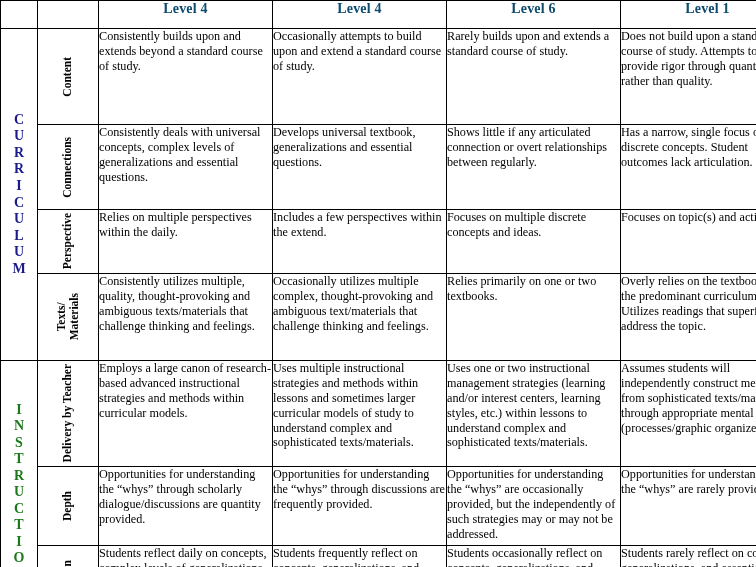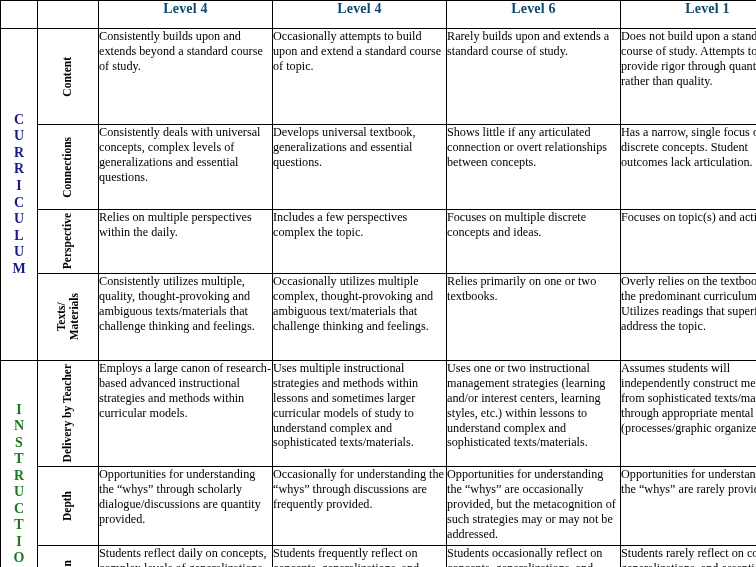--- a/index.html
+++ b/index.html
@@ -144,45 +144,45 @@
           <span>U</span>
           <span>M</span>
         </div>
       </td>
       <td class="rowlabel-cell" style="height:95px">
         <div class="rowlabel-rot">
           <span class="rowlabel-txt">Content</span>
         </div>
       </td>
       <td class="cell-text">Consistently builds upon and extends beyond a standard course of study.</td>
-      <td class="cell-text">Occasionally attempts to build upon and extend a standard course of topic.</td>
+      <td class="cell-text">Occasionally attempts to build upon and extend a standard course of study.</td>
       <td class="cell-text">Rarely builds upon and extends a standard course of study.</td>
       <td class="cell-text">Does not build upon a standard course of study.  Attempts to provide rigor through quantity rather than quality.</td>
     </tr>
 
     <tr>
       <td class="rowlabel-cell" style="height:84px">
         <div class="rowlabel-rot">
           <span class="rowlabel-txt">Connections</span>
         </div>
       </td>
       <td class="cell-text">Consistently deals with universal concepts, complex levels of generalizations and essential questions.</td>
       <td class="cell-text">Develops universal textbook, generalizations and essential questions.</td>
-      <td class="cell-text">Shows little if any articulated connection or overt relationships between concepts.</td>
+      <td class="cell-text">Shows little if any articulated connection or overt relationships between regularly.</td>
       <td class="cell-text">Has a narrow, single focus on discrete concepts.  Student outcomes lack articulation.</td>
     </tr>
 
     <tr>
       <td class="rowlabel-cell" style="height:63px">
         <div class="rowlabel-rot">
           <span class="rowlabel-txt">Perspective</span>
         </div>
       </td>
       <td class="cell-text">Relies on multiple perspectives within the daily.</td>
-      <td class="cell-text">Includes a few perspectives complex the topic.</td>
+      <td class="cell-text">Includes a few perspectives within the extend.</td>
       <td class="cell-text">Focuses on multiple discrete concepts and ideas.</td>
       <td class="cell-text">Focuses on topic(s) and activities.</td>
     </tr>
 
     <tr>
       <td class="rowlabel-cell" style="height:86px">
         <div class="rowlabel-rot">
           <span class="rowlabel-txt">Texts/
 Materials</span>
         </div>
@@ -220,22 +220,22 @@
       <td class="cell-text">Assumes students will independently construct meaning from sophisticated texts/materials  through appropriate mental models (processes/graphic organizers).</td>
     </tr>
 
     <tr>
       <td class="rowlabel-cell" style="height:78px">
         <div class="rowlabel-rot">
           <span class="rowlabel-txt">Depth</span>
         </div>
       </td>
       <td class="cell-text">Opportunities for understanding the “whys” through scholarly dialogue/discussions are quantity provided.</td>
-      <td class="cell-text">Occasionally for understanding the “whys” through discussions are frequently provided.</td>
-      <td class="cell-text">Opportunities for understanding the “whys” are occasionally provided, but the metacognition of such strategies may or may not be addressed.</td>
+      <td class="cell-text">Opportunities for understanding the “whys” through discussions are frequently provided.</td>
+      <td class="cell-text">Opportunities for understanding the “whys” are occasionally provided, but the independently of such strategies may or may not be addressed.</td>
       <td class="cell-text">Opportunities for understanding the “whys” are rarely provided.</td>
     </tr>
 
     <tr>
       <td class="rowlabel-cell" style="height:78px">
         <div class="rowlabel-rot">
           <span class="rowlabel-txt">Reflection</span>
         </div>
       </td>
       <td class="cell-text">Students reflect daily on concepts, complex levels of generalizations, and essential questions encountered with rigorous texts.</td>

